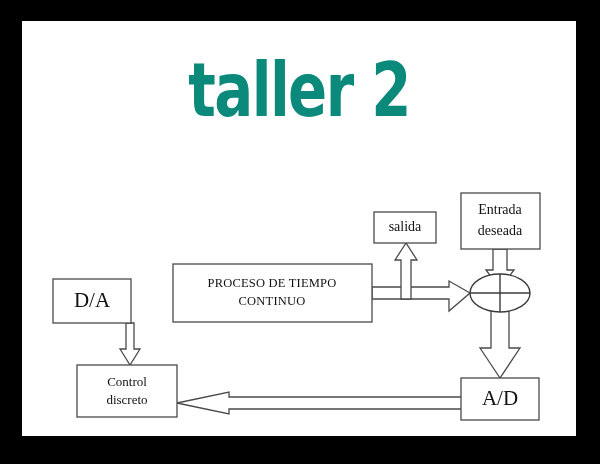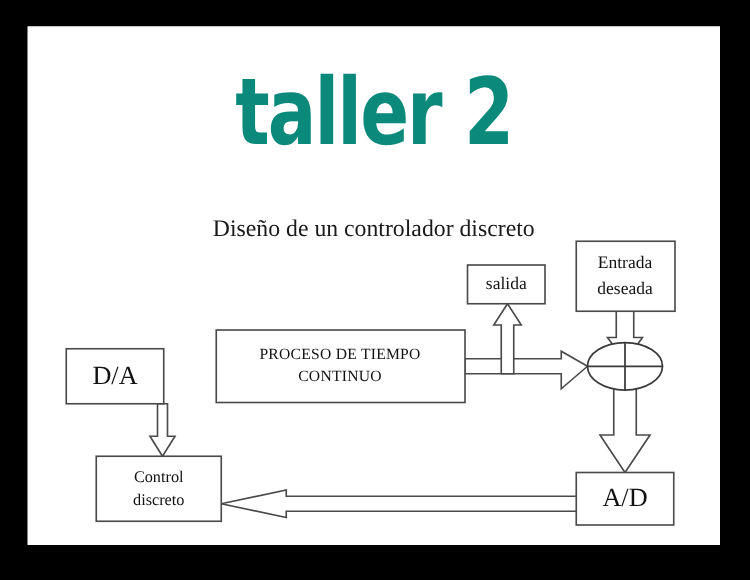--- a/index.html
+++ b/index.html
@@ -103,21 +103,20 @@
   }
 </style>
 </head>
 <body>
 
 <div id="slide-frame">
   <div id="slide-canvas">
 
     <div id="slide-title">taller 2</div>
 
-    <div id="slide-subtitle">Diseño de un controlador discreto</div>
 
     <div id="diagram-area">
       <svg id="diagram-svg" width="554" height="415" viewBox="0 0 554 415">
 
         <g>
           <path class="arrow-shape" d="M 108 344 L 98 328 L 104 328 L 104 302 L 112 302 L 112 328 L 118 328 Z"></path>
         </g>
 
         <g>
           <path class="arrow-shape" d="M 196 272 L 180 263 L 180 267 L 152 267 L 152 277 L 180 277 L 180 281 Z"></path>

